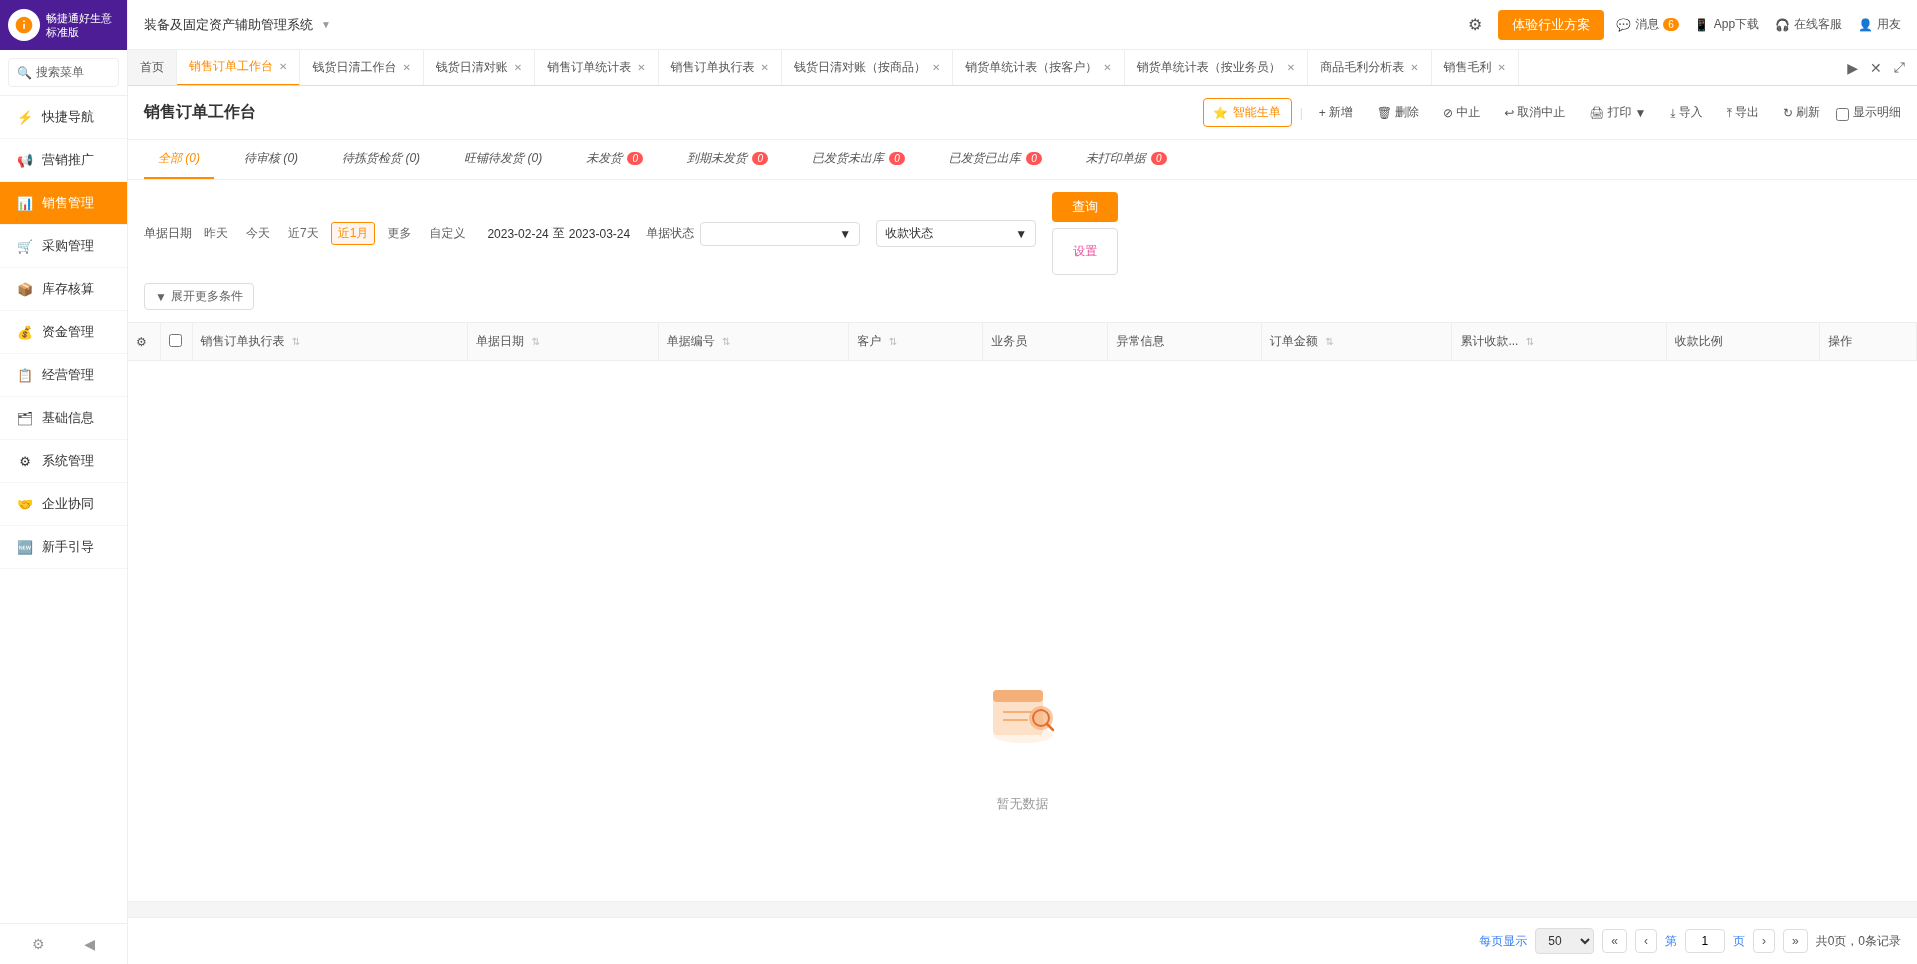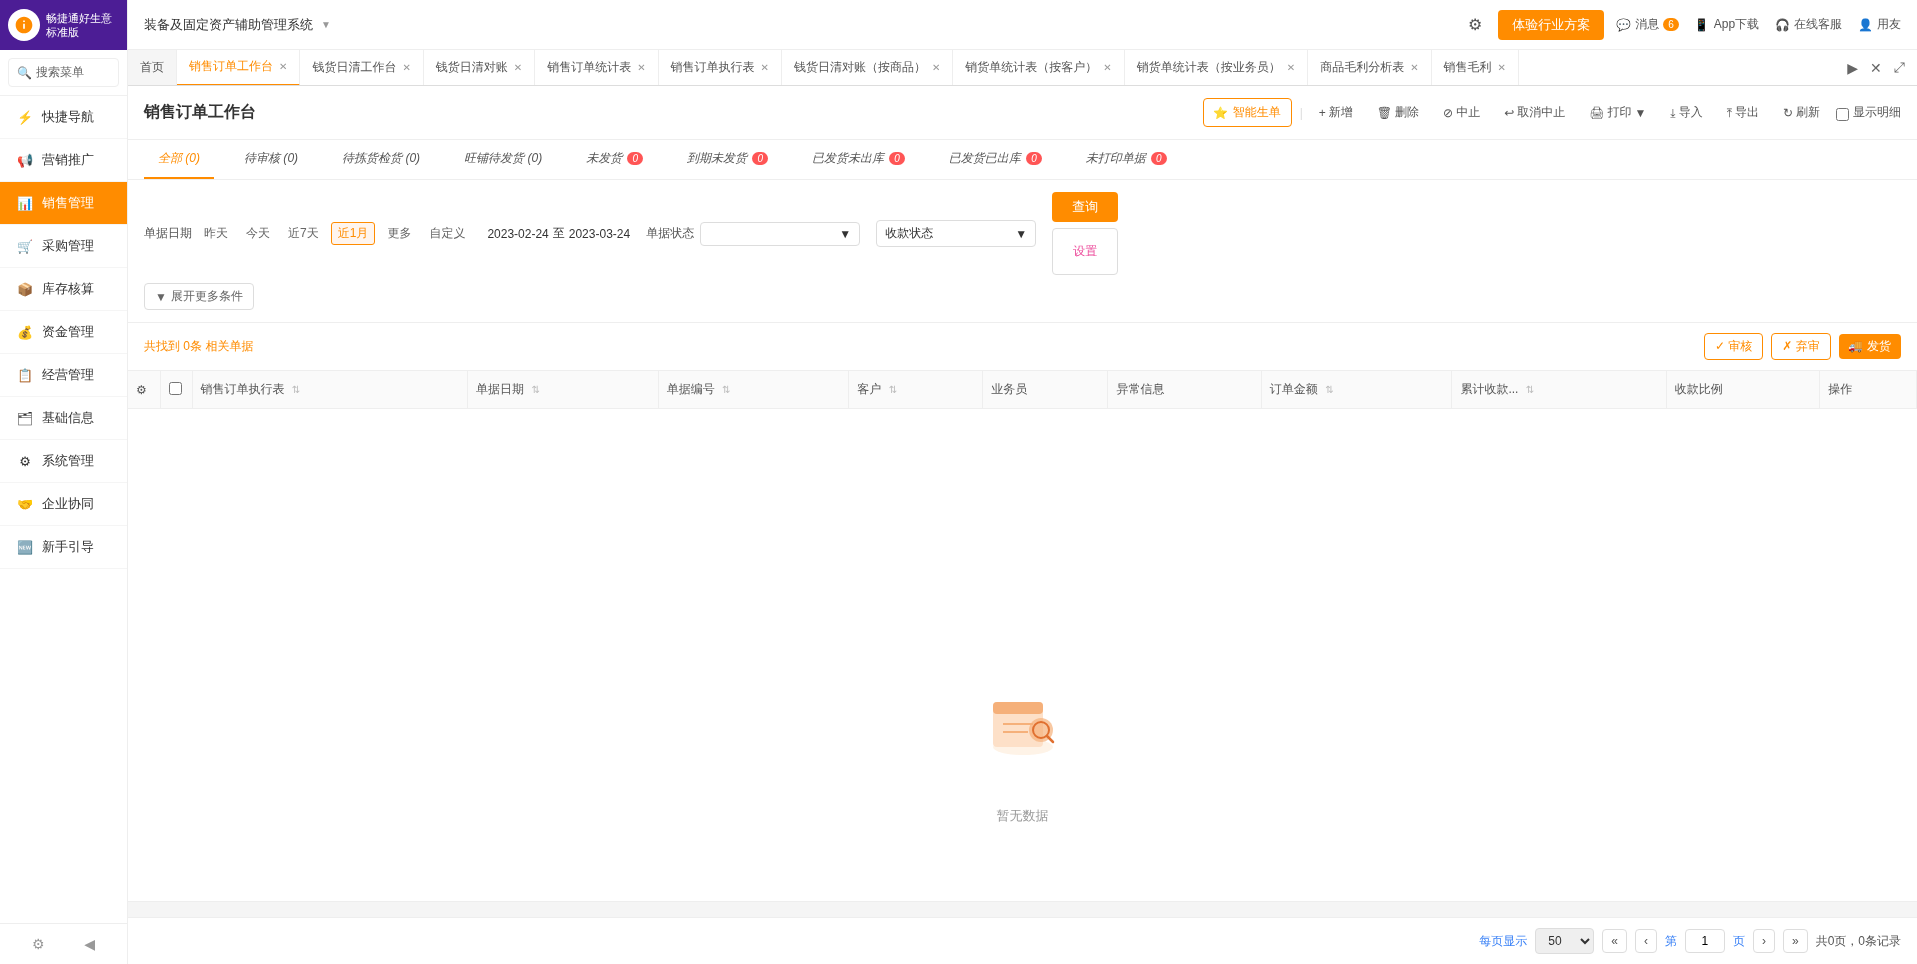--- a/index.html
+++ b/index.html
@@ -393,41 +393,20 @@
       </div>
       <div style="margin-top:8px;">
         <button class="expand-btn">
           <span>▼</span>
           <span>展开更多条件</span>
         </button>
       </div>
     </div>
 
     <div class="table-area">
-      <div class="table-toolbar">
-        <div class="table-count">
-          <span>共找到</span>
-          <span style="color:#ff8c00;">0条</span>
-          <span>相关单据</span>
-        </div>
-        <div class="table-right-btns">
-          <button class="btn-audit">
-            <span>✓</span>
-            <span>审核</span>
-          </button>
-          <button class="btn-unaudit">
-            <span>✗</span>
-            <span>弃审</span>
-          </button>
-          <button class="btn-ship">
-            <span>🚚</span>
-            <span>发货</span>
-          </button>
-        </div>
-      </div>
 
       <div style="overflow-x:auto; flex:1;">
         <table class="data-table">
           <thead>
             <tr>
               <th class="th-settings">⚙</th>
               <th class="col-checkbox"><input type="checkbox" style=""></th>
               <th>
                 <span>销售订单执行表</span>
                 <span class="sort-icon">⇅</span>

